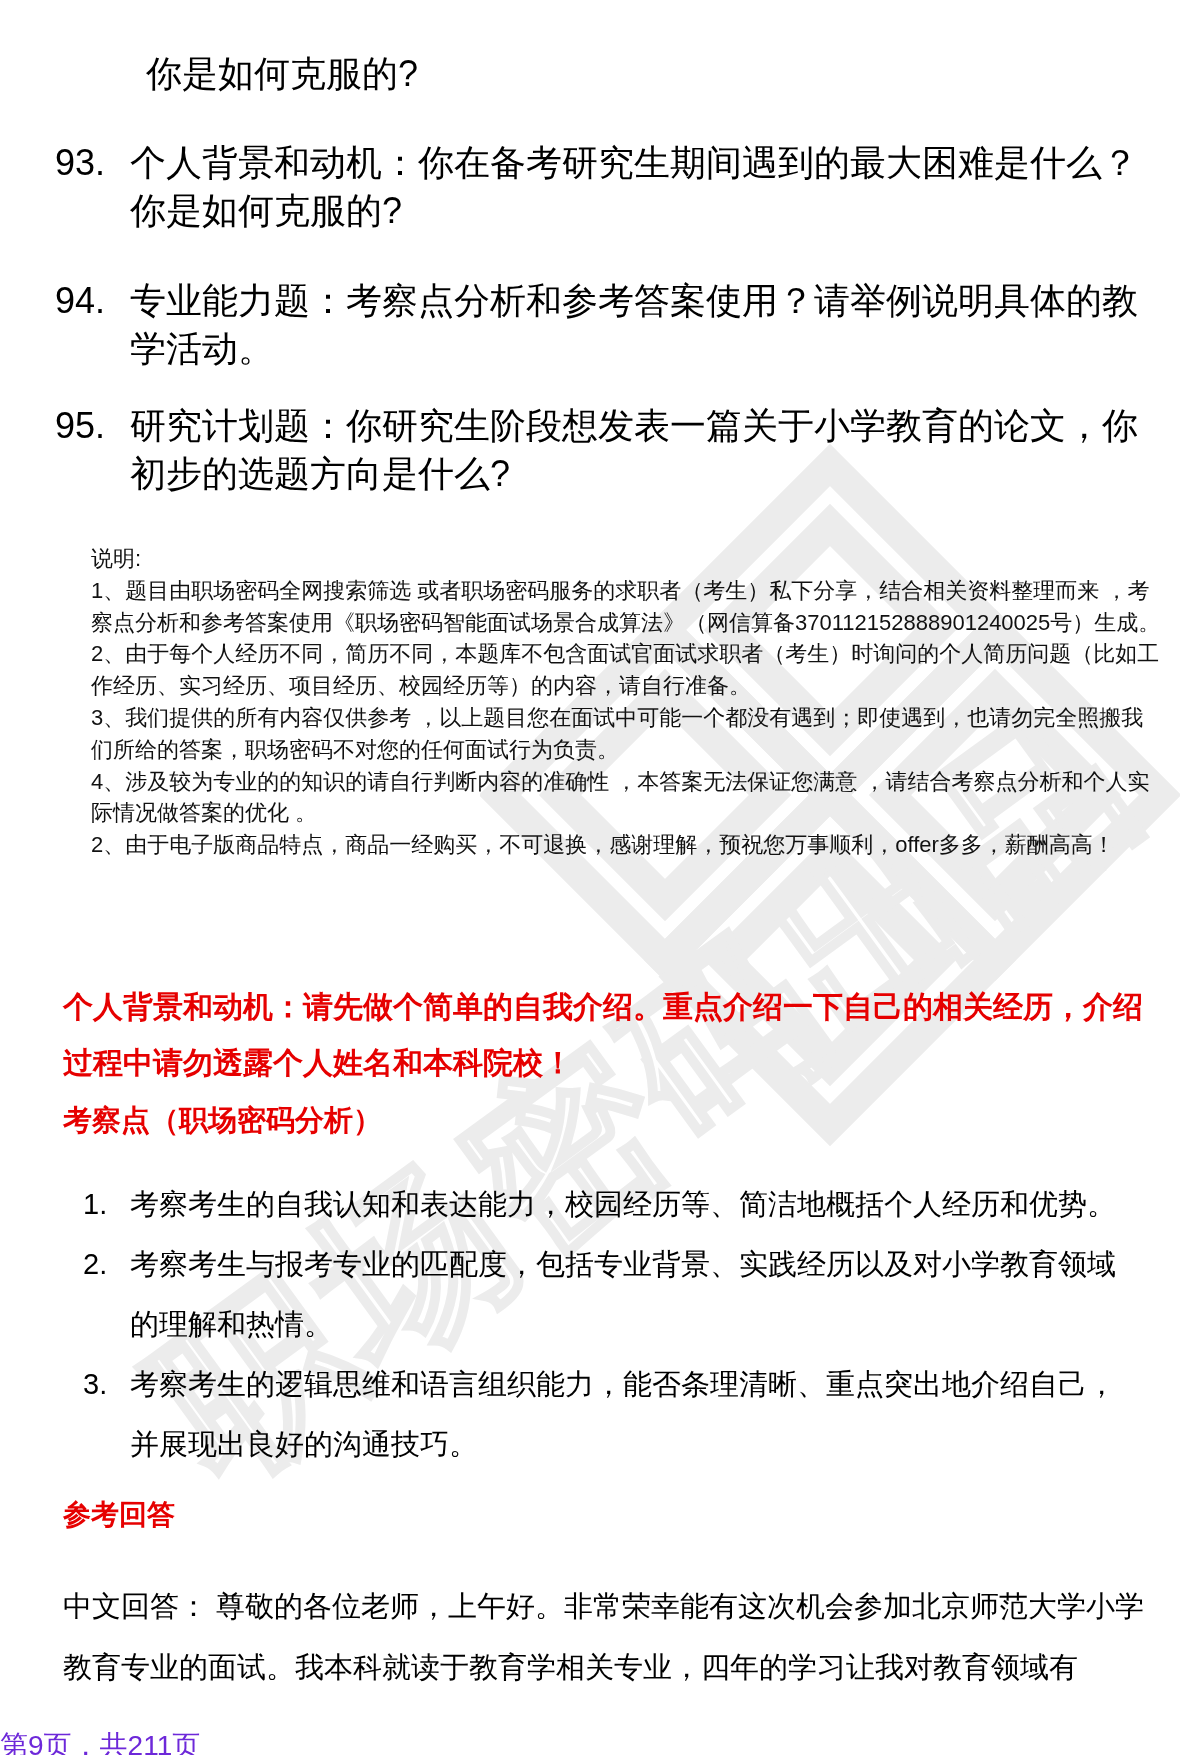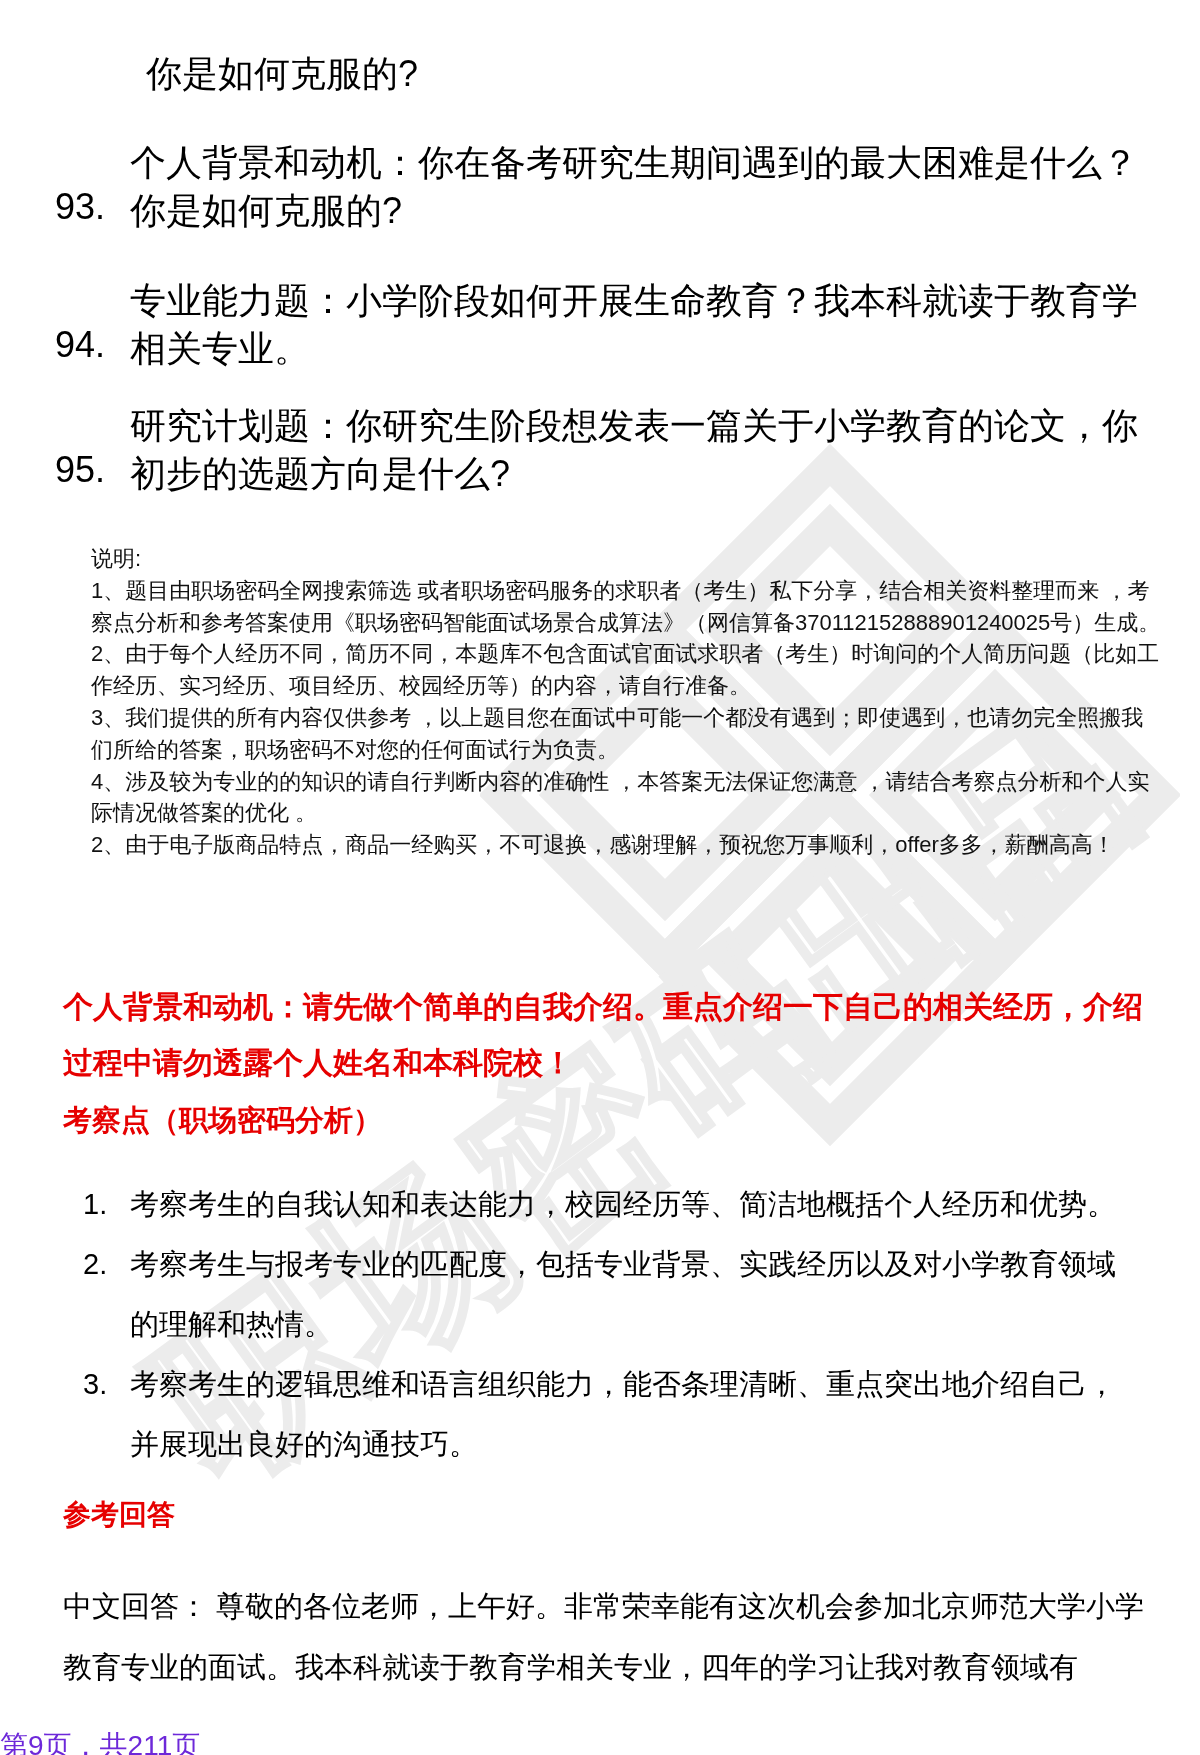--- a/index.html
+++ b/index.html
@@ -19,21 +19,21 @@
     position:absolute;left:110px;top:1330px;
     font-size:185px;font-weight:bold;letter-spacing:6px;white-space:nowrap;
     color:transparent;-webkit-text-stroke:4px #ececec;
     transform:rotate(-36deg);transform-origin:left top;
   }
   
   .content{position:absolute;inset:0;z-index:1;}
   .abs{position:absolute;}
   .q-cont{left:130px;top:50px;width:1015px;font-size:36px;line-height:48px;margin-left:16px;}
   .q-row{left:55px;width:1090px;font-size:36px;line-height:48px;}
-  .q-row .q-num{display:inline-block;width:75px;vertical-align:top;margin-top:44px;}
+  .q-row .q-num{display:inline-block;width:75px;vertical-align:top;}
   .q-row .q-text{display:inline-block;width:1015px;vertical-align:top;}
   #q93{top:139px;} #q94{top:277px;} #q95{top:402px;}
   .notes{left:63px;top:543px;width:1070px;font-size:22px;line-height:31.8px;color:#111;margin-left:28px;}
   .notes p{margin:0;}
   .highlight{
     left:63px;top:979px;width:1085px;
     font-size:30px;font-weight:bold;line-height:56px;color:#e60000;
   }
   .points-heading{left:63px;top:1101px;font-size:29px;font-weight:bold;color:#e60000;}
   .points{left:83px;top:1174px;width:1100px;font-size:29px;line-height:60px;}
@@ -65,21 +65,21 @@
   </div>
 
   <div class="content">
 
     <div class="abs q-cont">你是如何克服的?</div>
 
     <div class="abs q-row" id="q93">
       <span class="q-num">93.</span><span class="q-text">个人背景和动机：你在备考研究生期间遇到的最大困难是什么？你是如何克服的?</span>
     </div>
     <div class="abs q-row" id="q94">
-      <span class="q-num">94.</span><span class="q-text">专业能力题：小学阶段如何开展生命教育？我本科就读于教育学相关专业。</span>
+      <span class="q-num">94.</span><span class="q-text">专业能力题：考察点分析和参考答案使用？请举例说明具体的教学活动。</span>
     </div>
     <div class="abs q-row" id="q95">
       <span class="q-num">95.</span><span class="q-text">研究计划题：你研究生阶段想发表一篇关于小学教育的论文，你初步的选题方向是什么?</span>
     </div>
 
     <div class="abs notes">
       <p>说明:</p>
       <p>1、题目由职场密码全网搜索筛选 或者职场密码服务的求职者（考生）私下分享，结合相关资料整理而来 ，考察点分析和参考答案使用《职场密码智能面试场景合成算法》（网信算备370112152888901240025号）生成。</p>
       <p>2、由于每个人经历不同，简历不同，本题库不包含面试官面试求职者（考生）时询问的个人简历问题（比如工作经历、实习经历、项目经历、校园经历等）的内容，请自行准备。</p>
       <p>3、我们提供的所有内容仅供参考 ，以上题目您在面试中可能一个都没有遇到；即使遇到，也请勿完全照搬我们所给的答案，职场密码不对您的任何面试行为负责。</p>

